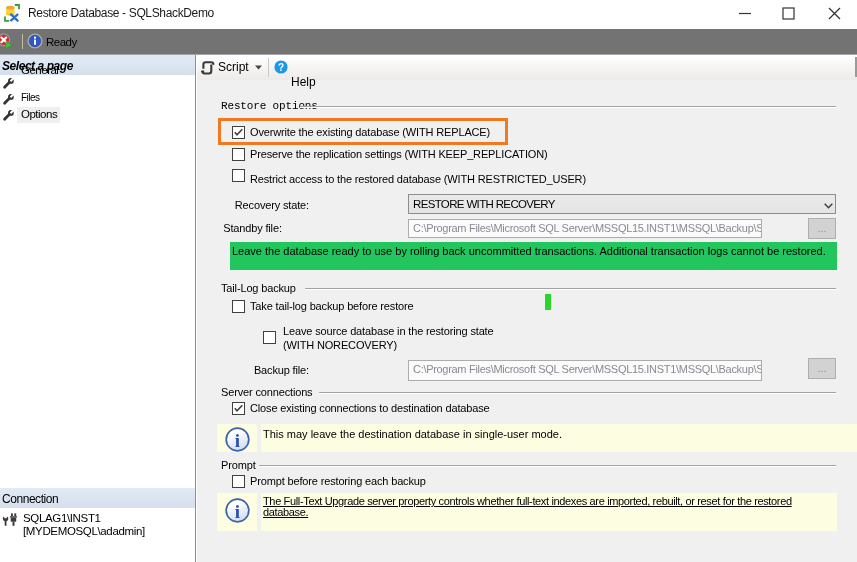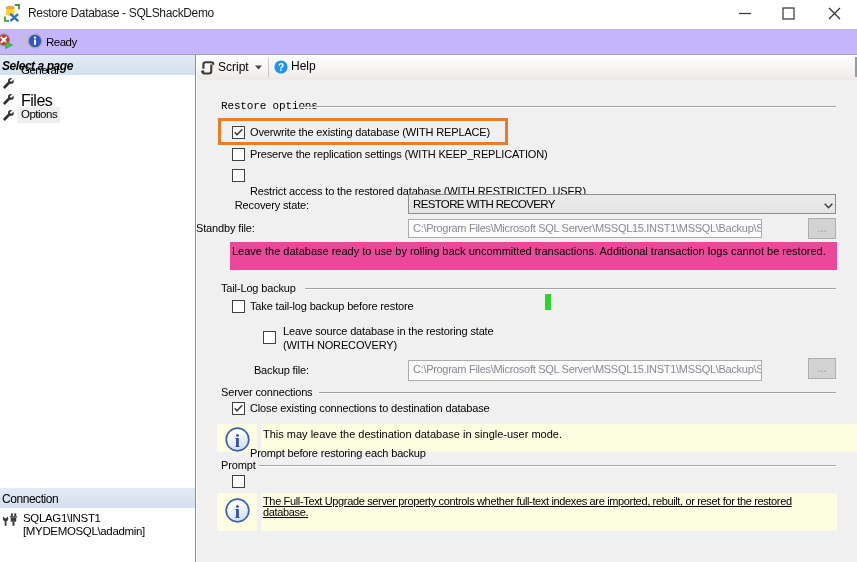--- a/index.html
+++ b/index.html
@@ -26,21 +26,21 @@
   </svg>
   <div class="abs" style="left:28px;top:6px;font-size:12px;letter-spacing:-0.35px;color:#1a1a1a;">Restore Database - SQLShackDemo</div>
 
   <svg class="abs" style="left:735px;top:0;" width="110" height="27" viewBox="0 0 110 27">
     <line x1="4" y1="13.5" x2="16" y2="13.5" stroke="#333" stroke-width="1.2"></line>
     <rect x="48" y="8" width="11" height="11" fill="none" stroke="#333" stroke-width="1.2"></rect>
     <path d="M94 8 L105 19 M105 8 L94 19" stroke="#333" stroke-width="1.3"></path>
   </svg>
 </div>
 
-<div class="abs" style="left:0;top:29px;width:857px;height:26px;background:#c4b5fd;border-bottom:1px solid #A4A4AC;">
+<div class="abs" style="left:0;top:29px;width:857px;height:26px;background:#737373;border-bottom:1px solid #A4A4AC;">
 
   <svg class="abs" style="left:-3px;top:4px;" width="18" height="17" viewBox="0 0 18 17">
     <circle cx="6.8" cy="6.8" r="5.9" fill="#C53132" stroke="#9B9B9B" stroke-width="1.2"></circle>
     <path d="M4.4 4.4 L9.2 9.2 M9.2 4.4 L4.4 9.2" stroke="#fff" stroke-width="2.1" stroke-linecap="round"></path>
     <path d="M8.8 8.6 L15.6 12.1 L8.8 15.6 Z" fill="#4CBB3C" stroke="#2F8F2F" stroke-width="0.6"></path>
   </svg>
   <div class="abs" style="left:22px;top:5px;width:1px;height:15px;background:#C0C0AA;"></div>
 
   <svg class="abs" style="left:27px;top:4px;" width="16" height="16" viewBox="0 0 16 16">
     <circle cx="8" cy="8" r="7.6" fill="#ABABA0"></circle>
@@ -66,21 +66,21 @@
       </g>
     </svg>
   <div class="abs" style="left:21px;top:9px;font-size:11.5px;letter-spacing:-0.5px;">General</div>
   <svg class="abs" style="left:3px;top:38px" width="12" height="12" viewBox="0 0 12 12">
       <g>
         <circle cx="7.9" cy="3.9" r="2.9" fill="#333"></circle>
         <rect x="7.3" y="2.9" width="5" height="2" fill="#fff" transform="rotate(-45 7.9 3.9)"></rect>
         <line x1="6.2" y1="5.5" x2="1.6" y2="10.3" stroke="#333" stroke-width="2.7" stroke-linecap="round"></line>
       </g>
     </svg>
-  <div class="abs" style="left:21px;top:36.5px;font-size:16px;letter-spacing:-0.5px;">Files</div>
+  <div class="abs" style="left:21px;top:36.5px;font-size:10px;letter-spacing:-0.5px;">Files</div>
   <svg class="abs" style="left:3px;top:54px" width="12" height="12" viewBox="0 0 12 12">
       <g>
         <circle cx="7.9" cy="3.9" r="2.9" fill="#333"></circle>
         <rect x="7.3" y="2.9" width="5" height="2" fill="#fff" transform="rotate(-45 7.9 3.9)"></rect>
         <line x1="6.2" y1="5.5" x2="1.6" y2="10.3" stroke="#333" stroke-width="2.7" stroke-linecap="round"></line>
       </g>
     </svg>
   <div class="abs" style="left:17px;top:51.5px;height:16px;font-size:11.5px;letter-spacing:-0.5px;background:#EFEFEF;padding:1.5px 3px 0 4px;">Options</div>
 
   <div class="abs" style="left:0;top:433px;width:195px;height:20px;background:linear-gradient(#E2EAF4,#D5E0EE);">
@@ -112,54 +112,54 @@
   </svg>
   <div class="abs" style="left:21px;top:5px;font-size:12px;">Script</div>
   <svg class="abs" style="left:57px;top:9px" width="9" height="7" viewBox="0 0 9 7">
       <path d="M1 1.5 L4.5 5.5 L8 1.5 Z" fill="#444"></path>
     </svg>
   <div class="abs" style="left:71px;top:3px;width:1px;height:19px;background:#C8C8C8;"></div>
   <svg class="abs" style="left:77px;top:5px" width="14" height="14" viewBox="0 0 14 14">
     <circle cx="7" cy="7" r="6.6" fill="#1C97EA"></circle>
     <text x="7" y="10.5" font-size="10" font-weight="bold" fill="#fff" text-anchor="middle" font-family="Liberation Sans">?</text>
   </svg>
-  <div class="abs" style="left:94px;top:4px;font-size:12px;">Help</div>
+  <div class="abs" style="left:94px;top:20px;font-size:12px;">Help</div>
 </div>
 
 <div class="lbl" style="left:221px;top:98.5px;font-family:Liberation Mono, monospace;">Restore options</div>
 <div class="gline" style="left:300px;top:106px;width:536px;"></div>
 
 <div class="abs" style="left:218px;top:118px;width:290px;height:27px;border:3px solid #F07A1F;"></div>
 
 <div class="cb" style="left:232px;top:126px;">
   <svg width="11" height="11" viewBox="0 0 11 11" style="position:absolute;left:0;top:0;">
       <path d="M1.8 5.2 L4 7.8 L9.3 2.2" fill="none" stroke="#404040" stroke-width="1.6"></path>
     </svg>
 </div>
 <div class="lbl" style="left:250px;top:125px;">Overwrite the existing database (WITH REPLACE)</div>
 
 <div class="cb" style="left:232px;top:148px;"></div>
 <div class="lbl" style="left:250px;top:147px;">Preserve the replication settings (WITH KEEP_REPLICATION)</div>
 
 <div class="cb" style="left:232px;top:169px;"></div>
-<div class="lbl" style="left:250px;top:184px;">Restrict access to the restored database (WITH RESTRICTED_USER)</div>
+<div class="lbl" style="left:250px;top:172px;">Restrict access to the restored database (WITH RESTRICTED_USER)</div>
 
 <div class="lbl" style="left:196px;top:198px;width:113px;text-align:right;">Recovery state:</div>
 <div class="abs" style="left:408px;top:194px;width:428px;height:20px;background:linear-gradient(#EAEAEA,#E4E4E4);border:1px solid #8D8D8D;">
   <div class="abs" style="left:4px;top:3px;font-size:11.5px;letter-spacing:-0.65px;white-space:nowrap;">RESTORE WITH RECOVERY</div>
   <svg class="abs" style="left:415px;top:7.5px" width="9" height="6" viewBox="0 0 9 6">
       <path d="M0.7 0.7 L4.5 4.7 L8.3 0.7" fill="none" stroke="#3F3F3F" stroke-width="1.5"></path>
     </svg>
 </div>
 
-<div class="lbl" style="left:196px;top:221px;width:113px;text-align:left;">Standby file:</div>
+<div class="lbl" style="left:196px;top:221px;width:113px;text-align:center;">Standby file:</div>
 <div class="field" style="left:408px;top:219px;width:354px;height:19px;background:#FBFBFB;border:1px solid #ACACAC;color:#8A8A94;line-height:17px;padding-left:4px;">C:\Program Files\Microsoft SQL Server\MSSQL15.INST1\MSSQL\Backup\SQLShackDemo</div>
 <div class="abs" style="left:808px;top:218px;width:28px;height:21px;background:#D2D2D2;border:1px solid #AEAEAE;color:#9292A0;font-size:11px;text-align:center;line-height:18px;">...</div>
 
-<div class="abs" style="left:230px;top:242px;width:607px;height:28px;background:#ec4899;">
+<div class="abs" style="left:230px;top:242px;width:607px;height:28px;background:#22c55e;">
   <div style="font-size:11px;padding:3px 0 0 2px;white-space:nowrap;">Leave the database ready to use by rolling back uncommitted transactions. Additional transaction logs cannot be restored.</div>
 </div>
 
 <div class="lbl" style="left:221px;top:280.5px;">Tail-Log backup</div>
 <div class="gline" style="left:305px;top:288px;width:531px;"></div>
 
 <div class="cb" style="left:232px;top:300px;"></div>
 <div class="lbl" style="left:250px;top:299px;">Take tail-log backup before restore</div>
 
 <div class="abs" style="left:545px;top:294px;width:6px;height:16px;background:#2BD62B;"></div>
@@ -193,21 +193,21 @@
   <text x="12.5" y="19.5" font-size="19" font-weight="bold" fill="#2B4FA8" text-anchor="middle" font-family="Liberation Serif">i</text>
 </svg>
 <div class="abs" style="left:261px;top:424px;width:668px;height:28px;background:#FDFDE1;">
   <div style="font-size:11px;padding:4px 0 0 2px;white-space:nowrap;">This may leave the destination database in single-user mode.</div>
 </div>
 
 <div class="lbl" style="left:221px;top:458px;">Prompt</div>
 <div class="gline" style="left:259px;top:465px;width:577px;"></div>
 
 <div class="cb" style="left:232px;top:475px;"></div>
-<div class="lbl" style="left:250px;top:446px;">Prompt before restoring each backup</div>
+<div class="lbl" style="left:250px;top:474px;">Prompt before restoring each backup</div>
 
 <div class="abs" style="left:217px;top:493px;width:40px;height:38px;background:#FDFDE1;"></div>
 <svg class="abs" style="left:225px;top:498px" width="25" height="25" viewBox="0 0 25 25">
   <circle cx="12.5" cy="12.5" r="11.3" fill="url(#ig)" stroke="#3C62A8" stroke-width="1.7"></circle>
   <text x="12.5" y="19.5" font-size="19" font-weight="bold" fill="#2B4FA8" text-anchor="middle" font-family="Liberation Serif">i</text>
 </svg>
 <div class="abs" style="left:261px;top:493px;width:576px;height:38px;background:#FDFDE1;text-decoration:underline;">
   <div style="font-size:11px;line-height:11px;letter-spacing:-0.35px;padding:3px 0 0 2px;">The Full-Text Upgrade server property controls whether full-text indexes are imported, rebuilt, or reset for the restored database.</div>
 </div>
 

